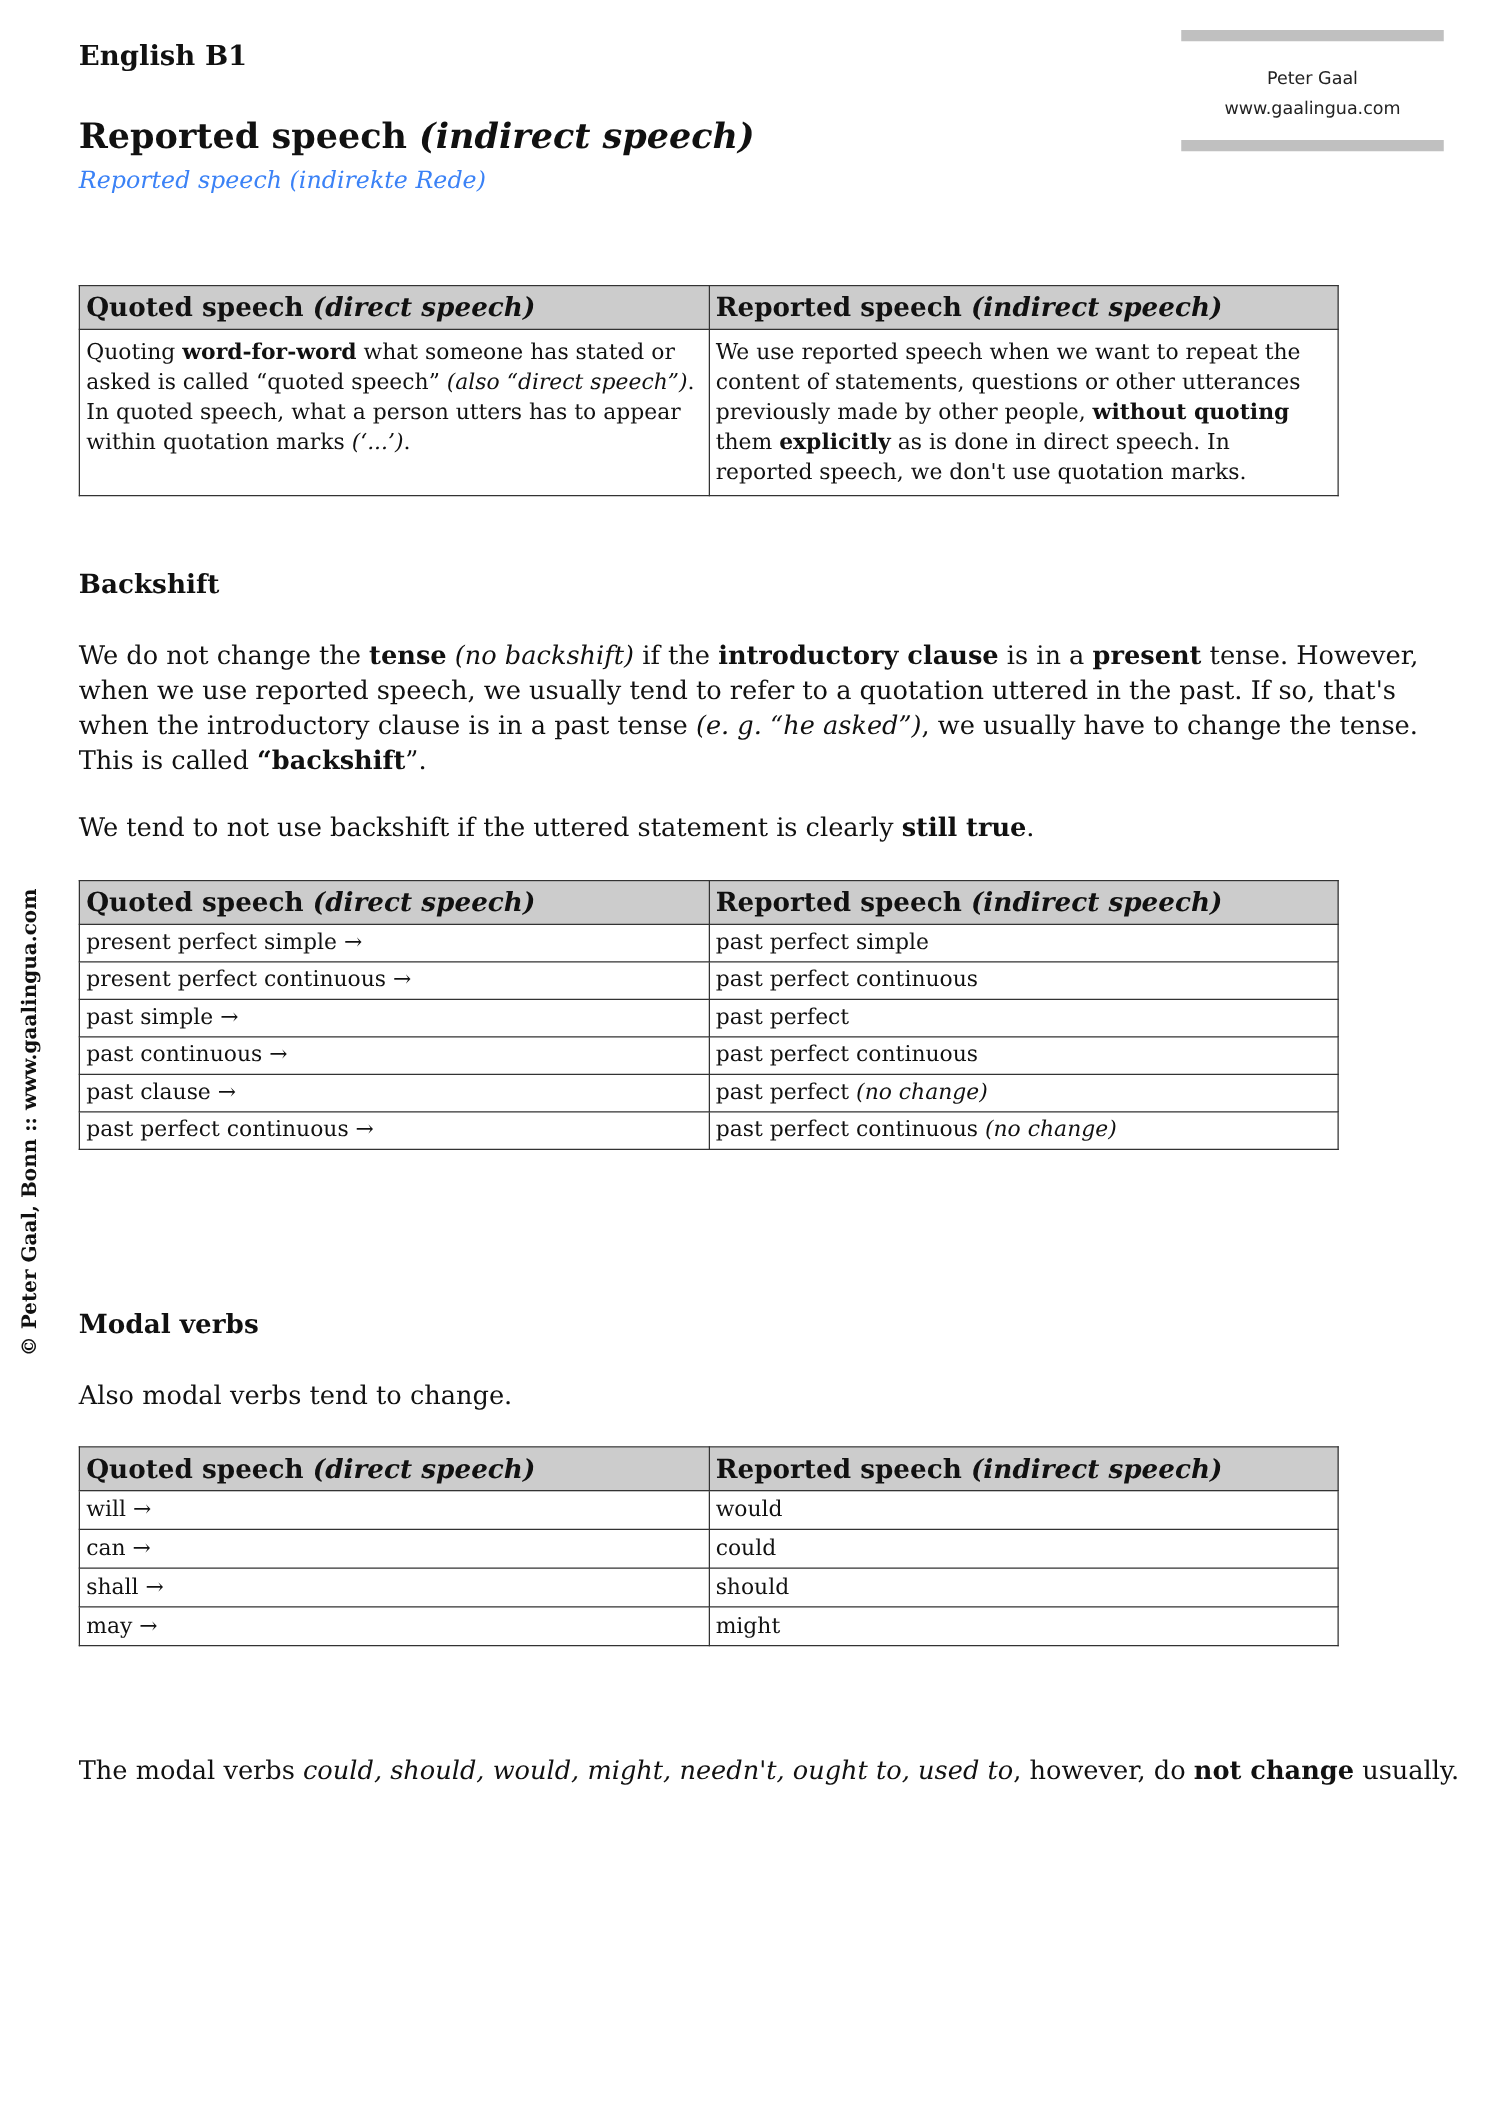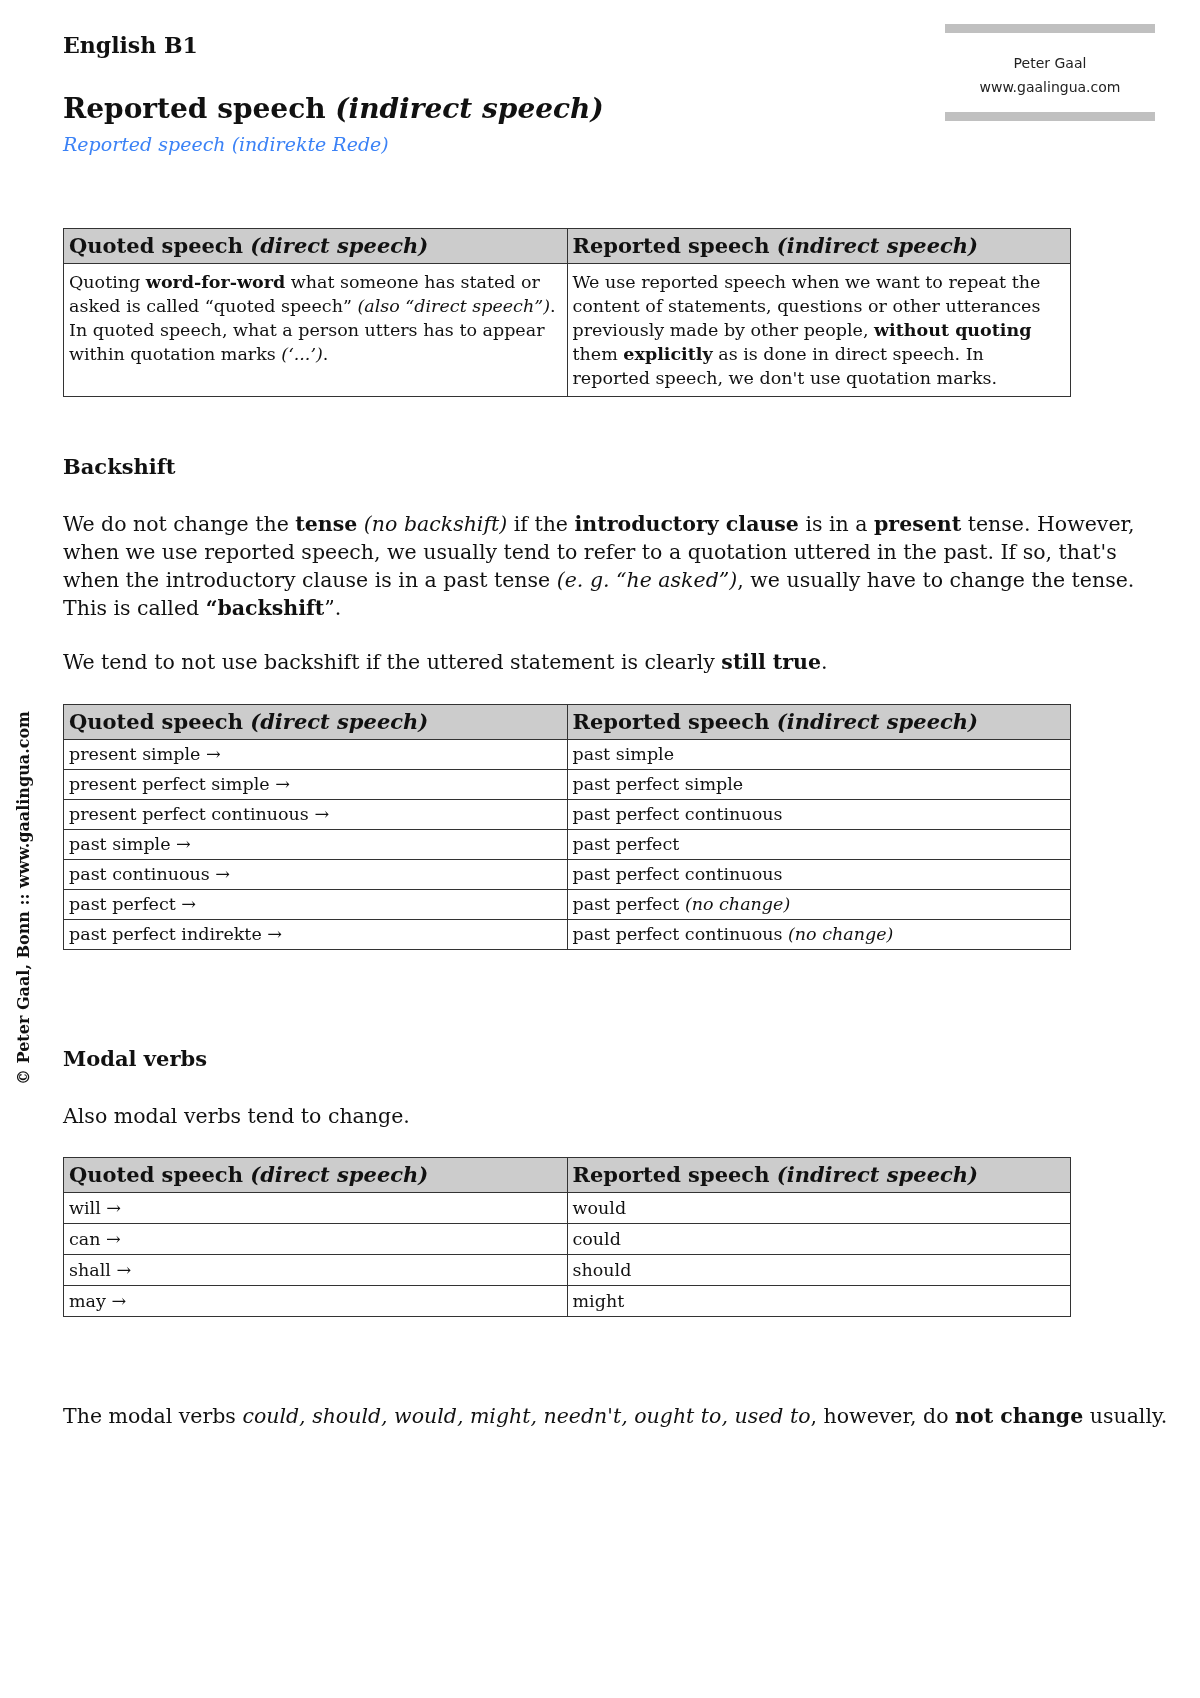--- a/index.html
+++ b/index.html
@@ -58,45 +58,41 @@
 <div class="para" style="top:510px;"><span>We do not change the </span><b>tense</b><i> (no backshift)</i><span> if the </span><b>introductory clause</b><span> is in a </span><b>present</b><span> tense. However, when we use reported speech, we usually tend to refer to a quotation uttered in the past. If so, that's when the introductory clause is in a past tense </span><i>(e. g. “he asked”)</i><span>, we usually have to change the tense. This is called </span><b>“backshift</b><span>”.</span></div>
 <div class="para" style="top:648px;"><span>We tend to not use backshift if the uttered statement is clearly </span><b>still true</b><span>.</span></div>
 
 <table class="tbl2">
   <tbody>
       <tr>
     <th><span>Quoted speech </span><i>(direct speech)</i></th>
     <th><span>Reported speech </span><i>(indirect speech)</i></th>
   </tr>
   <tr>
-        <td>present simple →</td>
-        <td><span>past simple</span><i></i></td>
-      </tr>
-  <tr>
         <td>present perfect simple →</td>
         <td><span>past perfect simple</span><i></i></td>
       </tr>
   <tr>
         <td>present perfect continuous →</td>
         <td><span>past perfect continuous</span><i></i></td>
       </tr>
   <tr>
         <td>past simple →</td>
         <td><span>past perfect</span><i></i></td>
       </tr>
   <tr>
         <td>past continuous →</td>
         <td><span>past perfect continuous</span><i></i></td>
       </tr>
   <tr>
-        <td>past perfect →</td>
+        <td>past clause →</td>
         <td><span>past perfect </span><i>(no change)</i></td>
       </tr>
   <tr>
-        <td>past perfect indirekte →</td>
+        <td>past perfect continuous →</td>
         <td><span>past perfect continuous </span><i>(no change)</i></td>
       </tr>
 </tbody>
   </table>
 
 <div class="h2" style="top:1046px;">Modal verbs</div>
 <div class="para" style="top:1102px;">Also modal verbs tend to change.</div>
 
 <table class="tbl3">
   <tbody>

